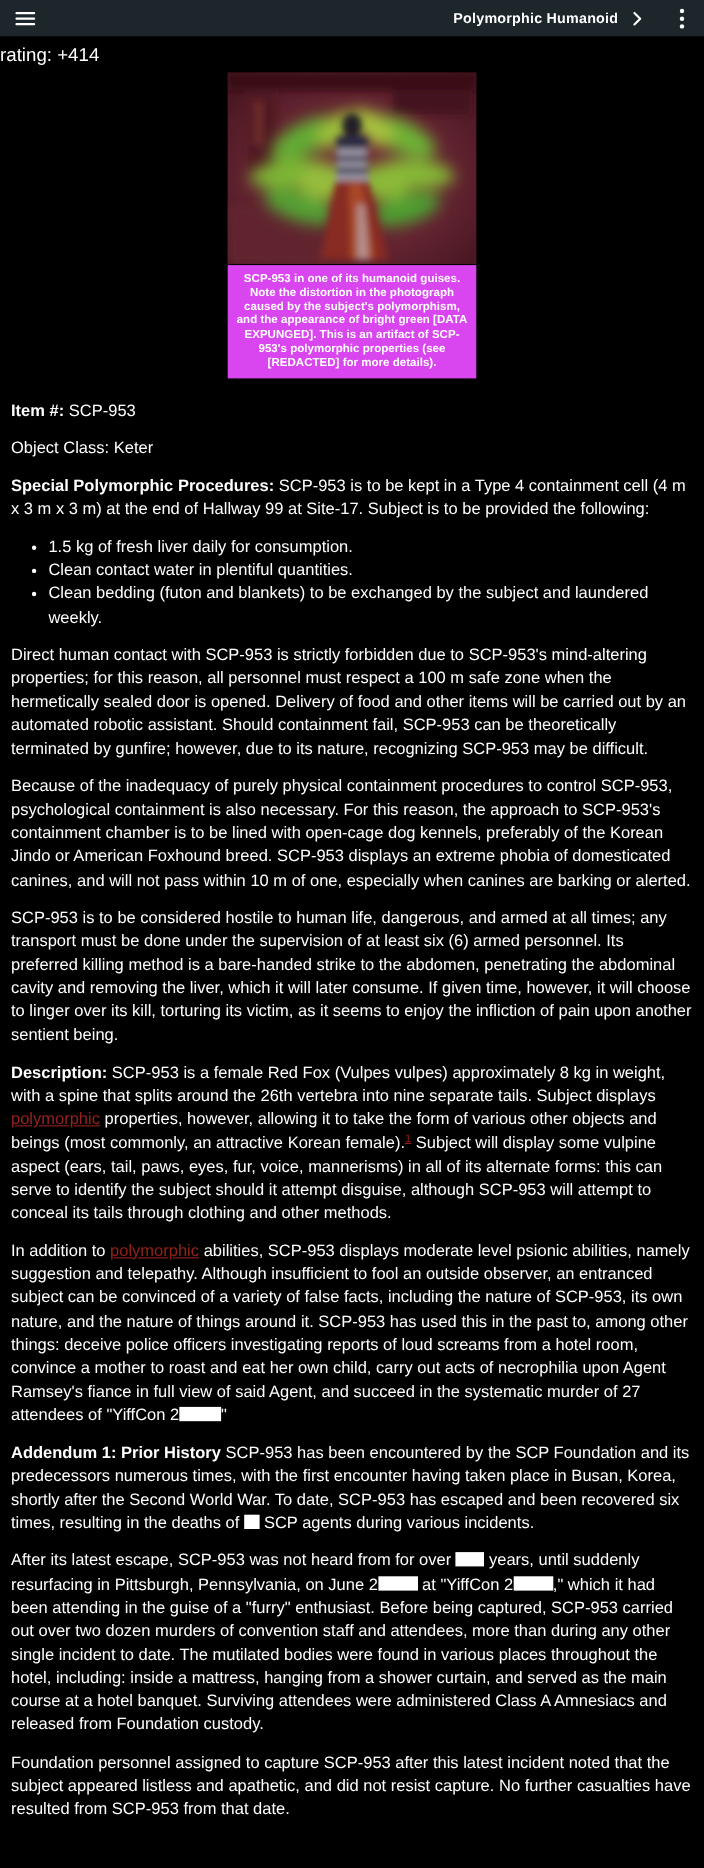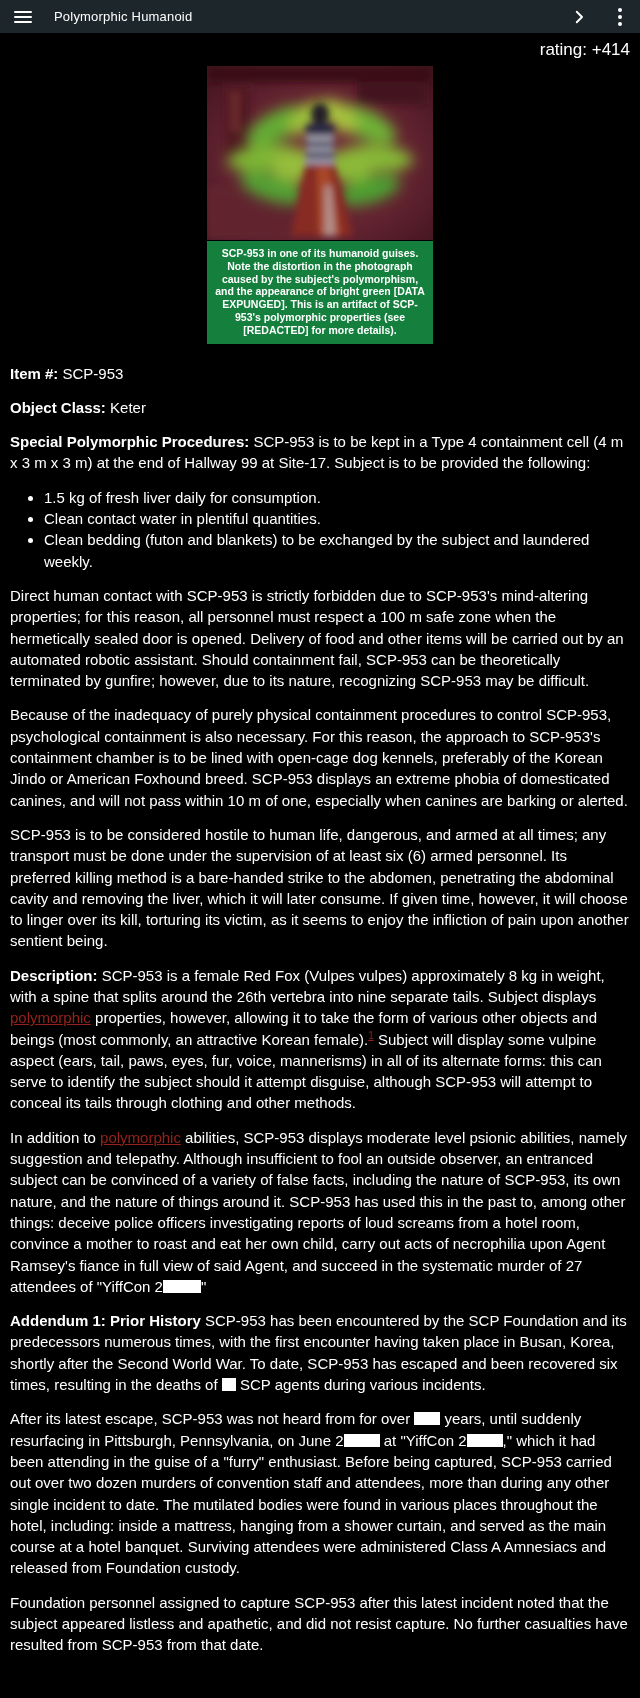--- a/index.html
+++ b/index.html
@@ -9,32 +9,32 @@
     font-family:"Liberation Sans", sans-serif;
     color:#fff; background:#000;
   }
   
   .appbar {
     height:33px; background:#1d262b; display:flex; align-items:center;
     padding:0 14px; gap:8px;
   }
   .hamburger { width:18px; display:flex; flex-direction:column; gap:3px; cursor:pointer; }
   .hamburger span { display:block; height:2px; background:#fff; border-radius:1px; }
-  .appbar-title { font-size:13px; font-weight:normal; margin-left:14px; letter-spacing:.2px; flex:1 1 auto; }
+  .appbar-title { font-size:13px; font-weight:bold; margin-left:14px; letter-spacing:.2px; flex:1 1 auto;text-align:right; }
   .appbar-actions { display:flex; align-items:center; gap:26px; }
   .fwd-arrow svg { display:block; }
   .kebab { display:flex; flex-direction:column; gap:3px; padding:2px 4px; cursor:pointer; }
   .kebab i { width:4px; height:4px; background:#fff; border-radius:50%; display:block; }
   
-  .rating { text-align:right; font-size:17px; padding:7px 10px 2px; }
+  .rating { text-align:left; font-size:17px; padding:7px 0 2px; }
   
   .figure { width:226px; margin:4px auto 0; }
   .photo { display:block; width:226px; height:174px; background:#57202c; }
   .caption {
-    background:#15803d; color:#fff; font-size:10.5px; font-weight:bold;
+    background:#d946ef; color:#fff; font-size:10.5px; font-weight:bold;
     line-height:1.22; text-align:center; padding:6px 7px 7px; margin-top:1px;
   }
   
   .article { padding:6px 10px 0; font-size:15px; line-height:1.42; }
   .article p { margin:13px 0; }
   .article ul { margin:13px 0; padding-left:34px; }
   .article li { margin:0; }
   .it { }
   a.lnk { color:#95221a; text-decoration:underline; cursor:pointer; }
   sup.fn { font-size:10px; vertical-align:super; line-height:0; }
@@ -116,21 +116,21 @@
       <path d="M110 100 L122 100 L134 170 L112 170 Z" fill="#c4562c"></path>
       <path d="M118 120 L124 120 L128 170 L118 170 Z" fill="#d8d8e0" opacity="0.7"></path>
     </g>
     <rect width="226" height="174" fill="#2a0c14" opacity="0.18"></rect>
   </svg>
   <figcaption class="caption">SCP-953 in one of its humanoid guises. Note the distortion in the photograph caused by the subject's polymorphism, and the appearance of bright green [DATA EXPUNGED]. This is an artifact of SCP-953's polymorphic properties (see [REDACTED] for more details).</figcaption>
 </figure>
 
 <main class="article" id="article">
     <p><span style="font-weight: bold;">Item #:</span> SCP-953</p>
-    <p><span style="font-weight: bold;">Object Class:</span> Keter</p>
+    <p><span style="font-weight: normal;">Object Class:</span> Keter</p>
     <p><span style="font-weight: bold;">Special Polymorphic Procedures:</span> SCP-953 is to be kept in a Type 4 containment cell (4 m x 3 m x 3 m) at the end of Hallway 99 at Site-17. Subject is to be provided the following:</p>
     <ul>
       <li>1.5 kg of fresh liver daily for consumption.</li>
       <li>Clean contact water in plentiful quantities.</li>
       <li>Clean bedding (futon and blankets) to be exchanged by the subject and laundered weekly.</li>
     </ul>
     <p>Direct human contact with SCP-953 is strictly forbidden due to SCP-953's mind-altering properties; for this reason, all personnel must respect a 100 m safe zone when the hermetically sealed door is opened. Delivery of food and other items will be carried out by an automated robotic assistant. Should containment fail, SCP-953 can be theoretically terminated by gunfire; however, due to its nature, recognizing SCP-953 may be difficult.</p>
     <p>Because of the inadequacy of purely physical containment procedures to control SCP-953, psychological containment is also necessary. For this reason, the approach to SCP-953's containment chamber is to be lined with open-cage dog kennels, preferably of the Korean Jindo or American Foxhound breed. SCP-953 displays an extreme phobia of domesticated canines, and will not pass within 10 m of one, especially when canines are barking or alerted.</p>
     <p>SCP-953 is to be considered hostile to human life, dangerous, and armed at all times; any transport must be done under the supervision of at least six (6) armed personnel. Its preferred killing method is a bare-handed strike to the abdomen, penetrating the abdominal cavity and removing the liver, which it will later consume. If given time, however, it will choose to linger over its kill, torturing its victim, as it seems to enjoy the infliction of pain upon another sentient being.</p>
     <p><span style="font-weight: bold;">Description:</span> SCP-953 is a female Red Fox (<span class="it">Vulpes vulpes</span>) approximately 8 kg in weight, with a spine that splits around the 26th vertebra into nine separate tails. Subject displays <a href="#" class="lnk">polymorphic</a> properties, however, allowing it to take the form of various other objects and beings (most commonly, an attractive Korean female).<sup class="fn"><a href="#" class="lnk">1</a></sup> Subject will display some vulpine aspect (ears, tail, paws, eyes, fur, voice, mannerisms) in all of its alternate forms: this can serve to identify the subject should it attempt disguise, although SCP-953 will attempt to conceal its tails through clothing and other methods.</p>

